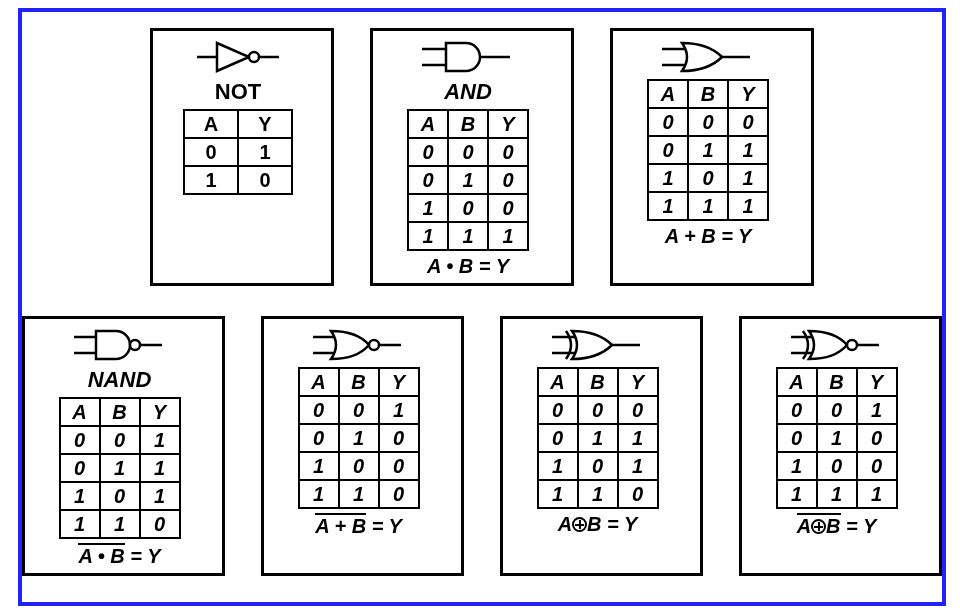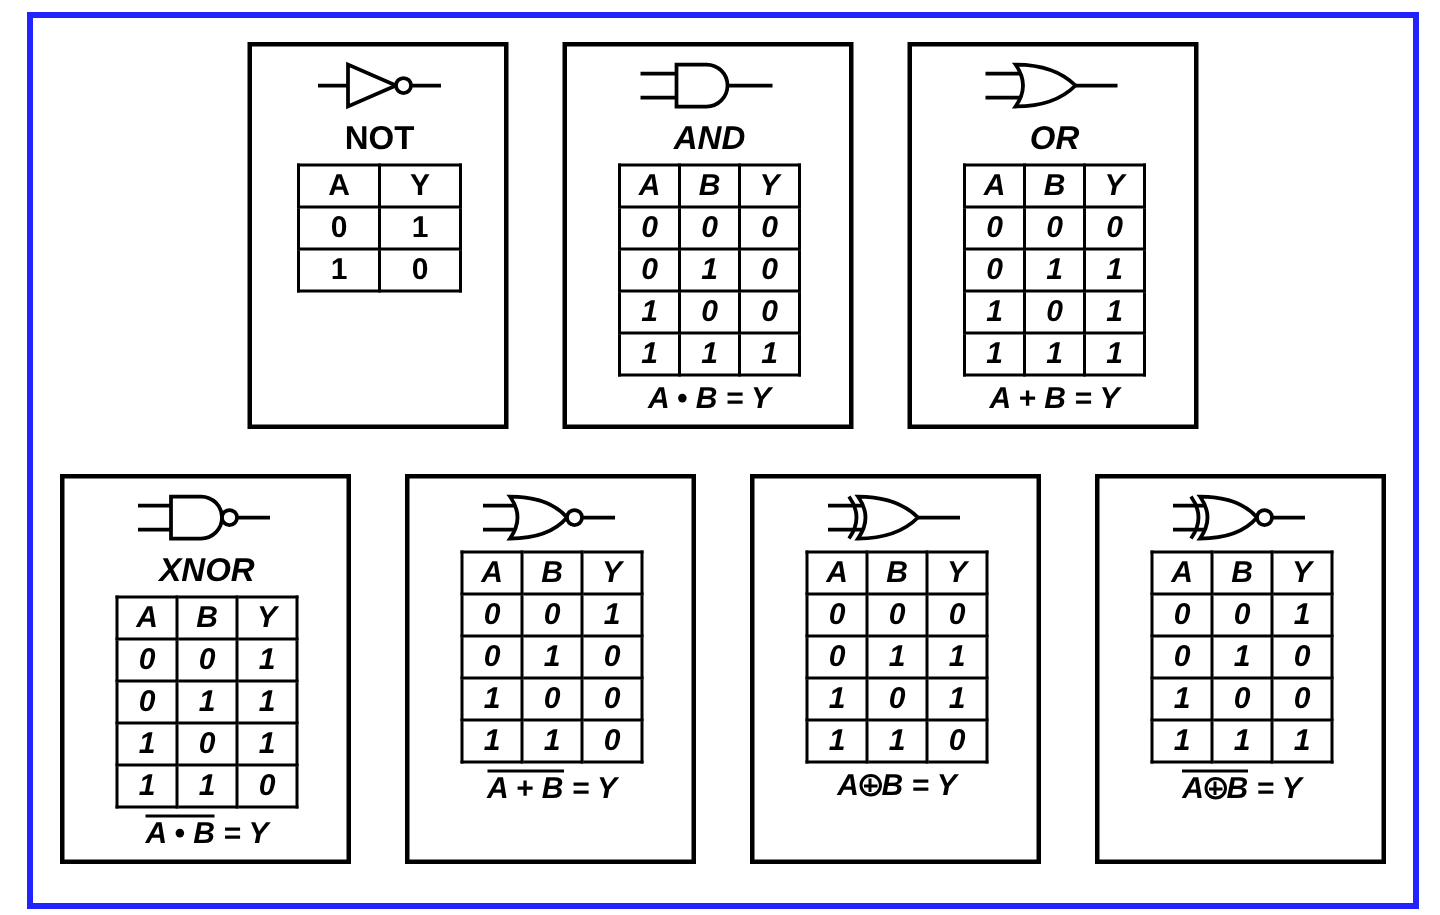--- a/index.html
+++ b/index.html
@@ -21,21 +21,21 @@
   }
   .row {
     display: flex;
     justify-content: center;
     gap: 36px;
   }
   .row.top { margin-top: 16px; }
   .row.bottom { margin-top: 30px; gap: 36px; }
   .card {
     border: 3px solid #000;
-    padding: 6px 8px 6px 10px;
+    padding: 6px 18px 6px 10px;
     text-align: center;
     background: #fff;
   }
   .card.two-col { width: 150px; }
   .card.three-col { width: 170px; font-style: italic; }
   .gate-icon {
     display: block;
     margin: 0 auto 2px auto;
   }
   .gate-name {
@@ -162,21 +162,20 @@
       </div>
     </div>
 
     <div class="card three-col">
       <svg class="gate-icon" width="100" height="40">
         <line x1="4" y1="12" x2="30" y2="12" stroke="#000" stroke-width="2.5"></line>
         <line x1="4" y1="28" x2="30" y2="28" stroke="#000" stroke-width="2.5"></line>
         <path d="M24 6 Q34 20 24 34 Q50 34 64 20 Q50 6 24 6 Z" fill="#fff" stroke="#000" stroke-width="2.5"></path>
         <line x1="64" y1="20" x2="92" y2="20" stroke="#000" stroke-width="2.5"></line>
       </svg>
-      <div class="gate-name">OR</div>
       <table class="truth">
         <tbody>
             <tr>
               <td>A</td>
               <td>B</td>
               <td>Y</td>
             </tr>
         <tr>
               <td>0</td>
               <td>0</td>
@@ -209,21 +208,21 @@
   <div class="row bottom">
 
     <div class="card three-col">
       <svg class="gate-icon" width="100" height="40">
         <line x1="4" y1="12" x2="26" y2="12" stroke="#000" stroke-width="2.5"></line>
         <line x1="4" y1="28" x2="26" y2="28" stroke="#000" stroke-width="2.5"></line>
         <path d="M26 6 L46 6 A14 14 0 0 1 46 34 L26 34 Z" fill="#fff" stroke="#000" stroke-width="2.5"></path>
         <circle cx="65" cy="20" r="5" fill="#fff" stroke="#000" stroke-width="2.5"></circle>
         <line x1="70" y1="20" x2="92" y2="20" stroke="#000" stroke-width="2.5"></line>
       </svg>
-      <div class="gate-name">XNOR</div>
+      <div class="gate-name">NAND</div>
       <table class="truth">
         <tbody>
             <tr>
               <td>A</td>
               <td>B</td>
               <td>Y</td>
             </tr>
         <tr>
               <td>0</td>
               <td>0</td>

